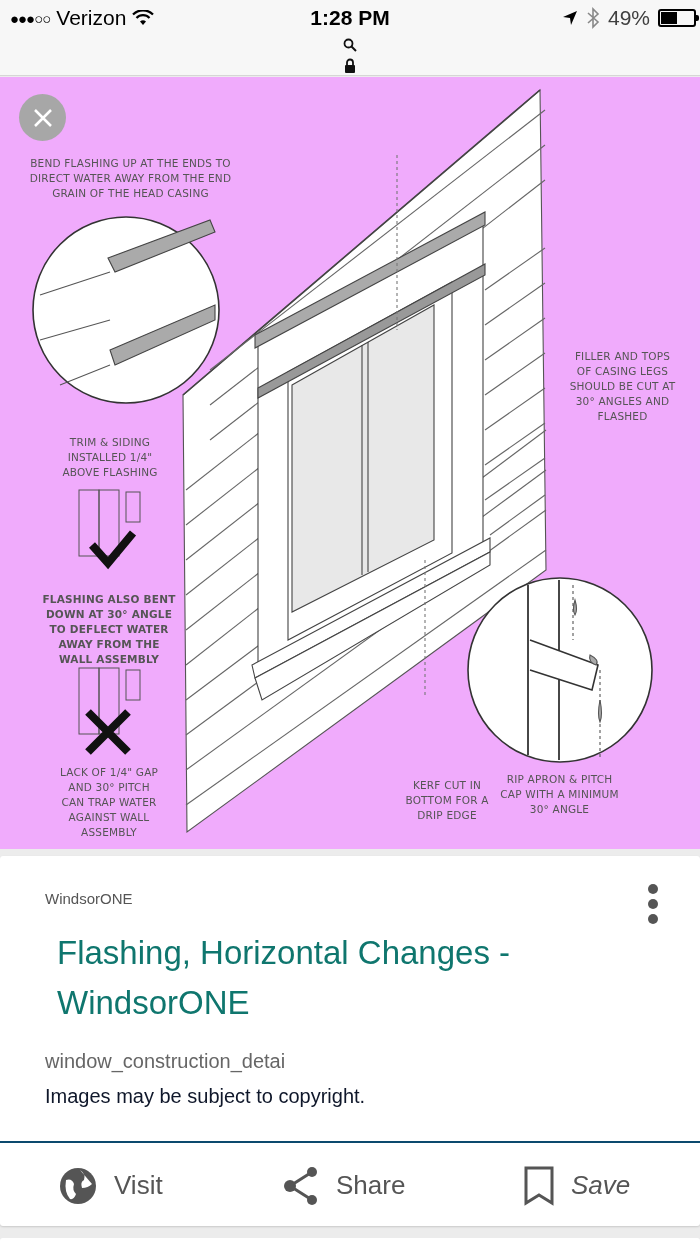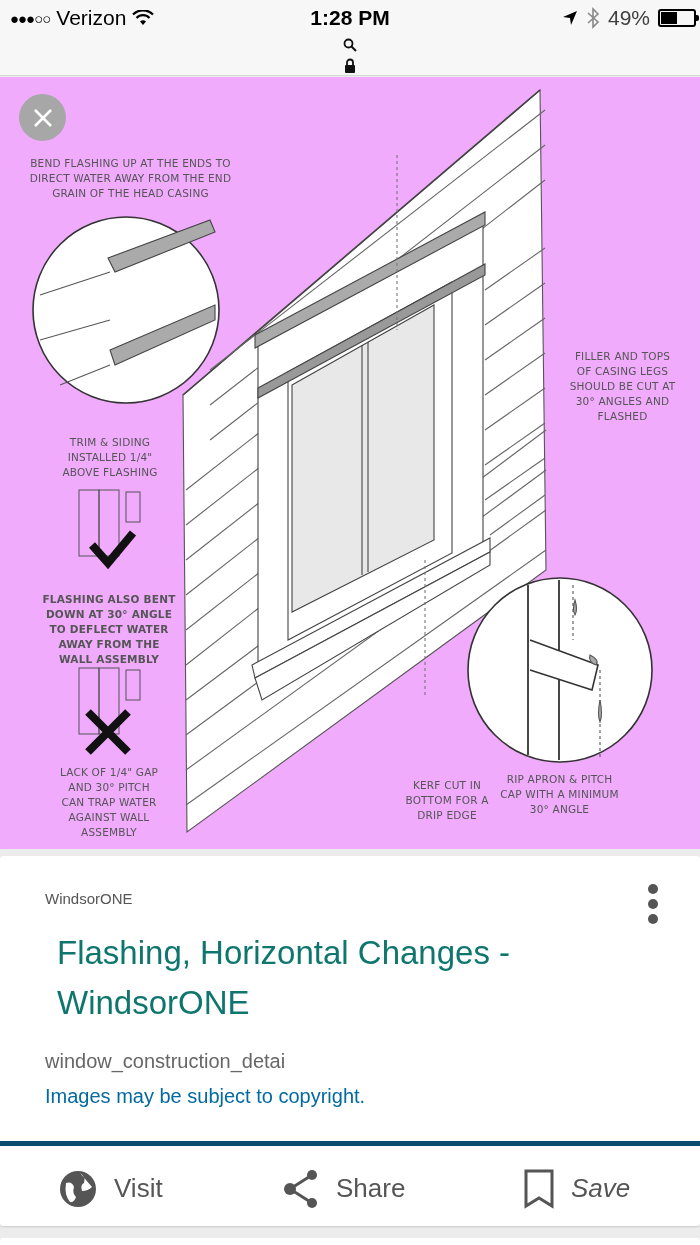--- a/index.html
+++ b/index.html
@@ -15,22 +15,22 @@
   .url { position: absolute; left: 0; right: 0; top: 38px; text-align: center; font-size: 21px; color: #111; display: flex; justify-content: center; align-items: center; gap: 6px; flex-direction: column; }
   .imgarea { position: absolute; left: 0; top: 77px; width: 700px; height: 772px; background: #f0abfc; padding-left: 44px; }
   .close-btn { position: absolute; left: 19px; top: 94px; width: 47px; height: 47px; border-radius: 50%; background: #a7a7a7; display: flex; align-items: center; justify-content: center; z-index: 3; }
   .lbl { position: absolute; font-family: "DejaVu Sans", sans-serif; font-size: 10.5px; color: #555; text-align: center; line-height: 15px; letter-spacing: 0.2px; z-index: 2; white-space: pre-line; }
   .card { position: absolute; left: 0; top: 856px; width: 700px; height: 370px; background: #fff; border-radius: 3px; box-shadow: 0 1px 2px rgba(0,0,0,0.15); }
   .source { position: absolute; left: 45px; top: 34px; font-size: 15px; color: #555; }
   .title { position: absolute; left: 45px; top: 72px; width: 560px; font-size: 33px; line-height: 50px; color: #0f766e; margin-left: 12px; }
   .menu { position: absolute; left: 640px; top: 28px; width: 26px; height: 40px; display: flex; flex-direction: column; align-items: center; justify-content: space-between; }
   .menu span { width: 10px; height: 10px; border-radius: 50%; background: #555; }
   .filename { position: absolute; left: 45px; top: 194px; font-size: 20px; color: #666; }
-  .copyright { position: absolute; left: 45px; top: 229px; font-size: 20px; color: #0369a1; }
-  .actions { position: absolute; left: 0; top: 285px; width: 700px; height: 85px; border-top: 5px solid #0c4a6e; }
+  .copyright { position: absolute; left: 45px; top: 229px; font-size: 20px; color: #0f172a; }
+  .actions { position: absolute; left: 0; top: 285px; width: 700px; height: 85px; border-top: 2px solid #0c4a6e; }
   .act { position: absolute; top: 0; height: 85px; display: flex; align-items: center; gap: 16px; font-size: 26px; color: #555; }
   .bottom-strip { position: absolute; left: 0; top: 1238px; width: 700px; height: 10px; background: #fff; border-radius: 3px; }
 </style>
 </head>
 <body>
 
 <div class="statusbar">
   <div class="sb-left">
     <span class="dots">●●●○○</span>
     <span>Verizon</span>

